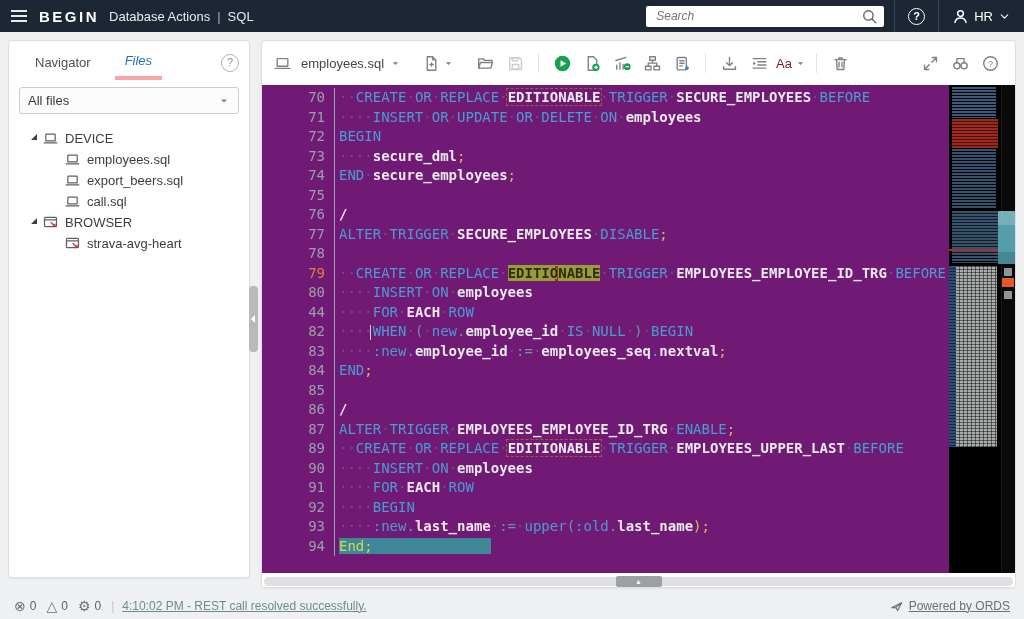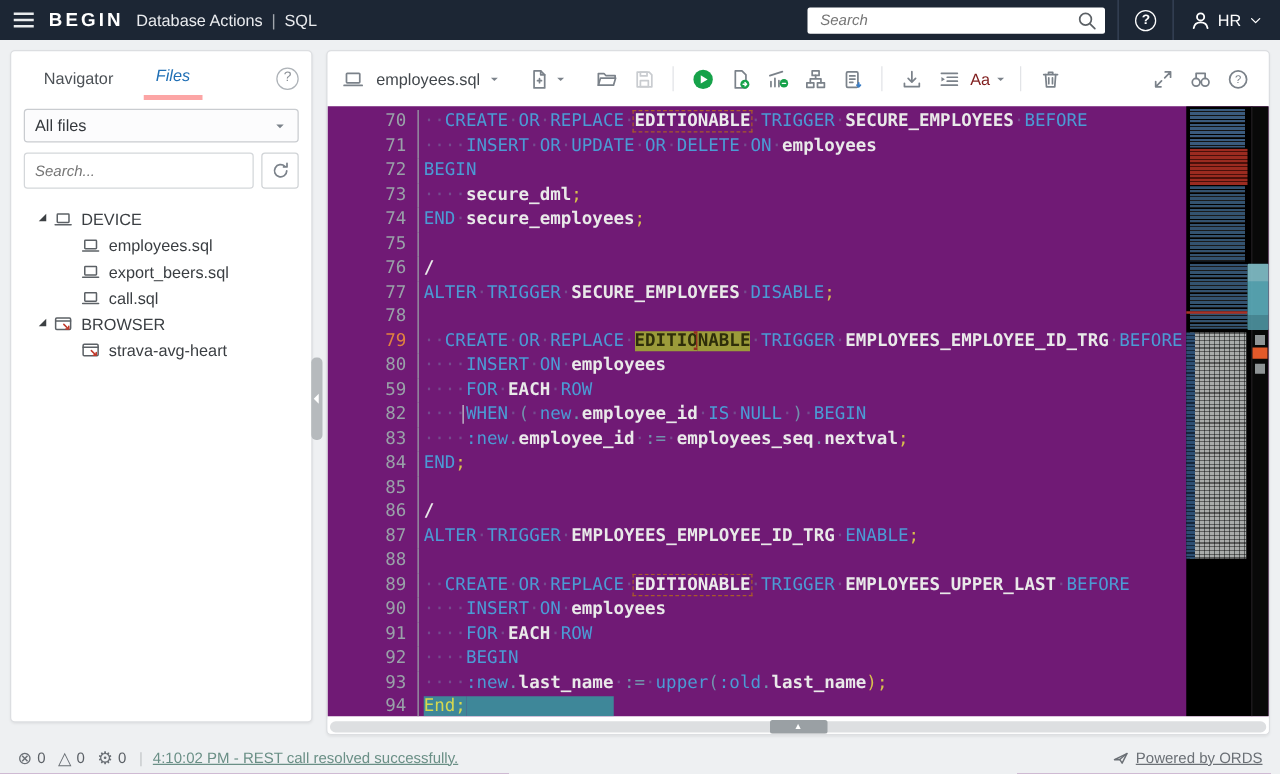--- a/index.html
+++ b/index.html
@@ -156,29 +156,20 @@
     <span class="tab">Navigator</span>
     <span class="tab active">Files</span>
     <span class="side-help">?</span>
   </div>
   <div class="filter">
     <span>All files</span>
     <svg class="ic" viewBox="0 0 16 16" style="width:12px;height:12px">
         <path d="M4 6l4 4 4-4" fill="#7b828a" stroke="none"></path>
       </svg>
   </div>
-  <div class="srch-row">
-    <input placeholder="Search..." style="">
-    <span class="refresh-btn">
-      <svg class="ic" viewBox="0 0 16 16">
-          <path d="M12.6 8.2a4.6 4.6 0 1 1-1.4-3.4"></path>
-          <path d="M12.8 2.6v2.6h-2.6"></path>
-        </svg>
-    </span>
-  </div>
   <div class="tree">
       <div class="trow">
         <span class="tri"></span>
         <span class="ticon">
           <svg class="ic" viewBox="0 0 16 16" style="width:15px;height:15px;stroke:#5c6166">
             <rect x="3" y="3.4" width="10" height="7.2" rx="0.6"></rect>
             <path d="M1.2 12.6h13.6"></path>
           </svg>
         </span>
         <span>DEVICE</span>
@@ -364,28 +355,27 @@
         <div class="crow"><span class="ln">71</span><span class="lc"><span class="sp">····</span><span class="tok-k">INSERT</span><span class="sp">·</span><span class="tok-k">OR</span><span class="sp">·</span><span class="tok-k">UPDATE</span><span class="sp">·</span><span class="tok-k">OR</span><span class="sp">·</span><span class="tok-k">DELETE</span><span class="sp">·</span><span class="tok-k">ON</span><span class="sp">·</span><span class="tok-w">employees</span></span></div>
         <div class="crow"><span class="ln">72</span><span class="lc"><span class="tok-k">BEGIN</span></span></div>
         <div class="crow"><span class="ln">73</span><span class="lc"><span class="sp">····</span><span class="tok-w">secure_dml</span><span class="tok-y">;</span></span></div>
         <div class="crow"><span class="ln">74</span><span class="lc"><span class="tok-k">END</span><span class="sp">·</span><span class="tok-w">secure_employees</span><span class="tok-y">;</span></span></div>
         <div class="crow"><span class="ln">75</span><span class="lc">&nbsp;</span></div>
         <div class="crow"><span class="ln">76</span><span class="lc"><span class="tok-w">/</span></span></div>
         <div class="crow"><span class="ln">77</span><span class="lc"><span class="tok-k">ALTER</span><span class="sp">·</span><span class="tok-k">TRIGGER</span><span class="sp">·</span><span class="tok-w">SECURE_EMPLOYEES</span><span class="sp">·</span><span class="tok-k">DISABLE</span><span class="tok-y">;</span></span></div>
         <div class="crow"><span class="ln">78</span><span class="lc">&nbsp;</span></div>
         <div class="crow"><span class="ln hl">79</span><span class="lc"><span class="sp">··</span><span class="tok-k">CREATE</span><span class="sp">·</span><span class="tok-k">OR</span><span class="sp">·</span><span class="tok-k">REPLACE</span><span class="sp">·</span><span class="tok-es">EDITIO</span><span class="tok-ibeam"></span><span class="tok-es">NABLE</span><span class="sp">·</span><span class="tok-k">TRIGGER</span><span class="sp">·</span><span class="tok-w">EMPLOYEES_EMPLOYEE_ID_TRG</span><span class="sp">·</span><span class="tok-k">BEFORE</span></span></div>
         <div class="crow"><span class="ln">80</span><span class="lc"><span class="sp">····</span><span class="tok-k">INSERT</span><span class="sp">·</span><span class="tok-k">ON</span><span class="sp">·</span><span class="tok-w">employees</span></span></div>
-        <div class="crow"><span class="ln">59</span><span class="lc"><span class="sp">····</span><span class="tok-k">FOR</span><span class="sp">·</span><span class="tok-w">EACH</span><span class="sp">·</span><span class="tok-k">ROW</span></span></div>
+        <div class="crow"><span class="ln">44</span><span class="lc"><span class="sp">····</span><span class="tok-k">FOR</span><span class="sp">·</span><span class="tok-w">EACH</span><span class="sp">·</span><span class="tok-k">ROW</span></span></div>
         <div class="crow"><span class="ln">82</span><span class="lc"><span class="sp">····</span><span class="tok-caret"></span><span class="tok-k">WHEN</span><span class="sp">·</span><span class="tok-p">(</span><span class="sp">·</span><span class="tok-k">new</span><span class="tok-p">.</span><span class="tok-w">employee_id</span><span class="sp">·</span><span class="tok-k">IS</span><span class="sp">·</span><span class="tok-k">NULL</span><span class="sp">·</span><span class="tok-p">)</span><span class="sp">·</span><span class="tok-k">BEGIN</span></span></div>
         <div class="crow"><span class="ln">83</span><span class="lc"><span class="sp">····</span><span class="tok-k">:new</span><span class="tok-p">.</span><span class="tok-w">employee_id</span><span class="sp">·</span><span class="tok-p">:=</span><span class="sp">·</span><span class="tok-w">employees_seq</span><span class="tok-p">.</span><span class="tok-w">nextval</span><span class="tok-y">;</span></span></div>
         <div class="crow"><span class="ln">84</span><span class="lc"><span class="tok-k">END</span><span class="tok-y">;</span></span></div>
         <div class="crow"><span class="ln">85</span><span class="lc">&nbsp;</span></div>
         <div class="crow"><span class="ln">86</span><span class="lc"><span class="tok-w">/</span></span></div>
         <div class="crow"><span class="ln">87</span><span class="lc"><span class="tok-k">ALTER</span><span class="sp">·</span><span class="tok-k">TRIGGER</span><span class="sp">·</span><span class="tok-w">EMPLOYEES_EMPLOYEE_ID_TRG</span><span class="sp">·</span><span class="tok-k">ENABLE</span><span class="tok-y">;</span></span></div>
-        <div class="crow"><span class="ln">88</span><span class="lc">&nbsp;</span></div>
         <div class="crow"><span class="ln">89</span><span class="lc"><span class="sp">··</span><span class="tok-k">CREATE</span><span class="sp">·</span><span class="tok-k">OR</span><span class="sp">·</span><span class="tok-k">REPLACE</span><span class="sp">·</span><span class="tok-e">EDITIONABLE</span><span class="sp">·</span><span class="tok-k">TRIGGER</span><span class="sp">·</span><span class="tok-w">EMPLOYEES_UPPER_LAST</span><span class="sp">·</span><span class="tok-k">BEFORE</span></span></div>
         <div class="crow"><span class="ln">90</span><span class="lc"><span class="sp">····</span><span class="tok-k">INSERT</span><span class="sp">·</span><span class="tok-k">ON</span><span class="sp">·</span><span class="tok-w">employees</span></span></div>
         <div class="crow"><span class="ln">91</span><span class="lc"><span class="sp">····</span><span class="tok-k">FOR</span><span class="sp">·</span><span class="tok-w">EACH</span><span class="sp">·</span><span class="tok-k">ROW</span></span></div>
         <div class="crow"><span class="ln">92</span><span class="lc"><span class="sp">····</span><span class="tok-k">BEGIN</span></span></div>
         <div class="crow"><span class="ln">93</span><span class="lc"><span class="sp">····</span><span class="tok-k">:new</span><span class="tok-p">.</span><span class="tok-w">last_name</span><span class="sp">·</span><span class="tok-p">:=</span><span class="sp">·</span><span class="tok-k">upper</span><span class="tok-p">(</span><span class="tok-k">:old</span><span class="tok-p">.</span><span class="tok-w">last_name</span><span class="tok-y">)</span><span class="tok-y">;</span></span></div>
         <div class="crow"><span class="ln">94</span><span class="lc"><span class="tok-ysel">End</span><span class="tok-ysel">;</span><span class="tok-sel">              </span></span></div>
       </div>
     <div class="mm">
       <div class="mmA"></div>
       <div class="mmB"></div>

